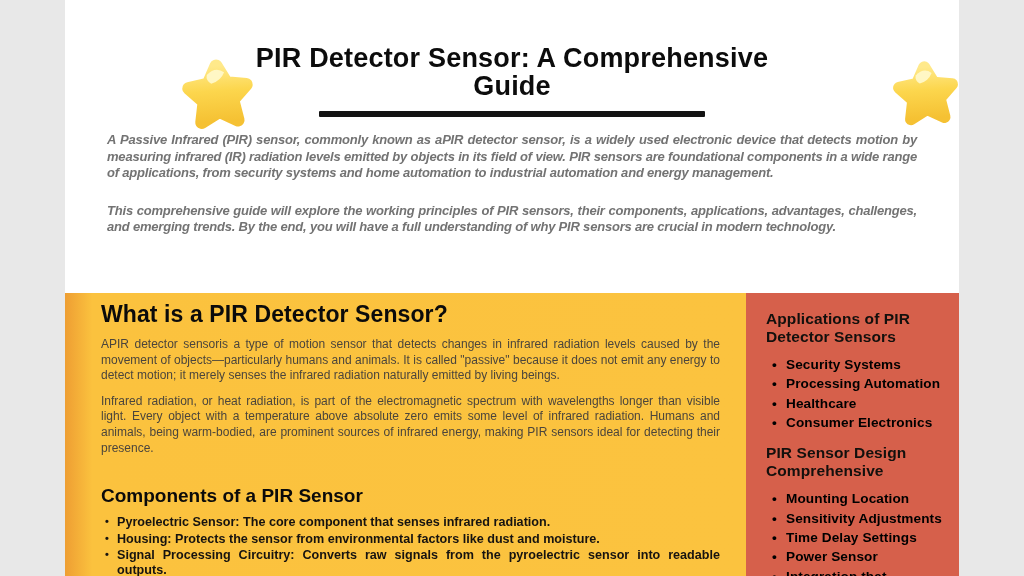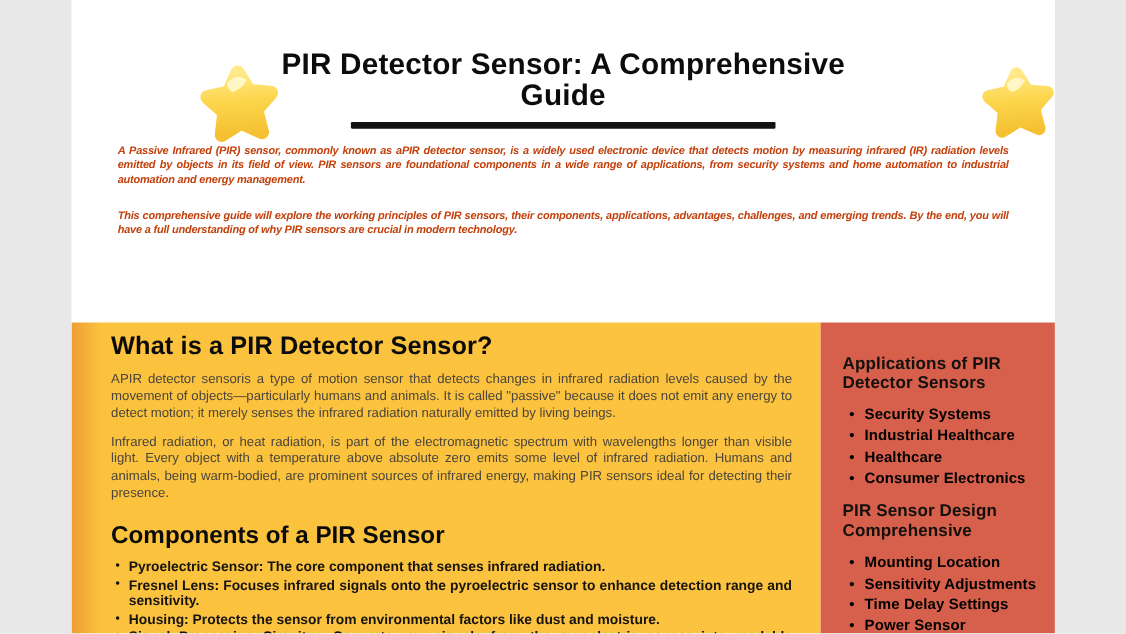--- a/index.html
+++ b/index.html
@@ -19,45 +19,45 @@
 
   .title-block { padding-top:44px; text-align:center; }
   .title {
     font-size:27px; font-weight:bold; color:#0c0c0c; line-height:1.04;
     letter-spacing:0.2px;
   }
   .title-underline { width:386px; height:6px; background:#131313; margin:11px auto 0; border-radius:1px; }
 
   .intro {
     margin:15px 42px 0; text-align:justify;
-    font-style:italic; font-weight:bold; font-size:10px; line-height:1.27;
-    color:#c2410c; letter-spacing:-0.2px;
+    font-style:italic; font-weight:bold; font-size:13px; line-height:1.27;
+    color:#737373; letter-spacing:-0.2px;
   }
   .intro.second { margin-top:21px; }
 
   
   .columns { display:flex; height:283px; }
 
   .col-left {
     width:681px; height:100%;
     background:linear-gradient(90deg,#ee9e33 0%,#fbc23e 4%,#fbc33f 100%);
     padding:7px 26px 0 36px;
   }
   .col-left .main-heading { font-size:23px; font-weight:bold; color:#0b0b0b; margin:1px 0 9px; letter-spacing:0.1px; }
   .col-left p { font-size:12px; line-height:1.3; color:#4b453c; text-align:justify; margin-bottom:10px; }
-  .col-left .sub-heading { font-size:22px; font-weight:bold; color:#0b0b0b; margin:18px 0 8px; }
+  .col-left .sub-heading { font-size:19px; font-weight:bold; color:#0b0b0b; margin:29px 0 8px; }
   .bullets-left { list-style:none; }
   .bullets-left li {
     font-size:12.6px; font-weight:bold; color:#161310; line-height:1.15;
     text-align:justify; margin-bottom:2px; padding-left:16px; position:relative;
   }
   .bullets-left li::before { content:"•"; position:absolute; left:4px; top:0; font-size:11px; }
 
   .col-right { flex:1; height:100%; background:#d6604b; padding:17px 16px 0 20px; }
-  .col-right .panel-heading { font-size:15.5px; font-weight:bold; color:#13100d; margin:12px 0 11px; letter-spacing:0.1px; }
+  .col-right .panel-heading { font-size:15.5px; font-weight:bold; color:#13100d; margin:0 0 11px; letter-spacing:0.1px; }
   .bullets-right { list-style:none; margin-bottom:13px; }
   .bullets-right li {
     font-size:13.6px; font-weight:bold; color:#000000; line-height:1.2;
     margin-bottom:3px; padding-left:20px; position:relative; letter-spacing:0.1px;
   }
   .bullets-right li::before { content:"•"; position:absolute; left:6px; top:0; }
 </style>
 </head>
 <body>
 
@@ -103,32 +103,31 @@
 
   <div class="columns">
 
     <div class="col-left">
       <h2 class="main-heading">What is a PIR Detector Sensor?</h2>
       <p>APIR detector sensoris a type of motion sensor that detects changes in infrared radiation levels caused by the movement of objects—particularly humans and animals. It is called "passive" because it does not emit any energy to detect motion; it merely senses the infrared radiation naturally emitted by living beings.</p>
       <p>Infrared radiation, or heat radiation, is part of the electromagnetic spectrum with wavelengths longer than visible light. Every object with a temperature above absolute zero emits some level of infrared radiation. Humans and animals, being warm-bodied, are prominent sources of infrared energy, making PIR sensors ideal for detecting their presence.</p>
       <h3 class="sub-heading">Components of a PIR Sensor</h3>
       <ul class="bullets-left">
         <li>Pyroelectric Sensor: The core component that senses infrared radiation.</li>
-        <li>Fresnel Lens: Focuses infrared signals onto the pyroelectric sensor to enhance detection range and sensitivity.</li>
         <li>Housing: Protects the sensor from environmental factors like dust and moisture.</li>
         <li>Signal Processing Circuitry: Converts raw signals from the pyroelectric sensor into readable outputs.</li>
 
       </ul>
     </div>
 
     <div class="col-right">
       <h2 class="panel-heading">Applications of PIR Detector Sensors</h2>
       <ul class="bullets-right">
         <li>Security Systems</li>
-        <li>Industrial Healthcare</li>
+        <li>Processing Automation</li>
         <li>Healthcare</li>
         <li>Consumer Electronics</li>
       </ul>
       <h2 class="panel-heading">PIR Sensor Design Comprehensive</h2>
       <ul class="bullets-right">
         <li>Mounting Location</li>
         <li>Sensitivity Adjustments</li>
         <li>Time Delay Settings</li>
         <li>Power Sensor</li>
         <li>Integration that Microcontrollers</li>

